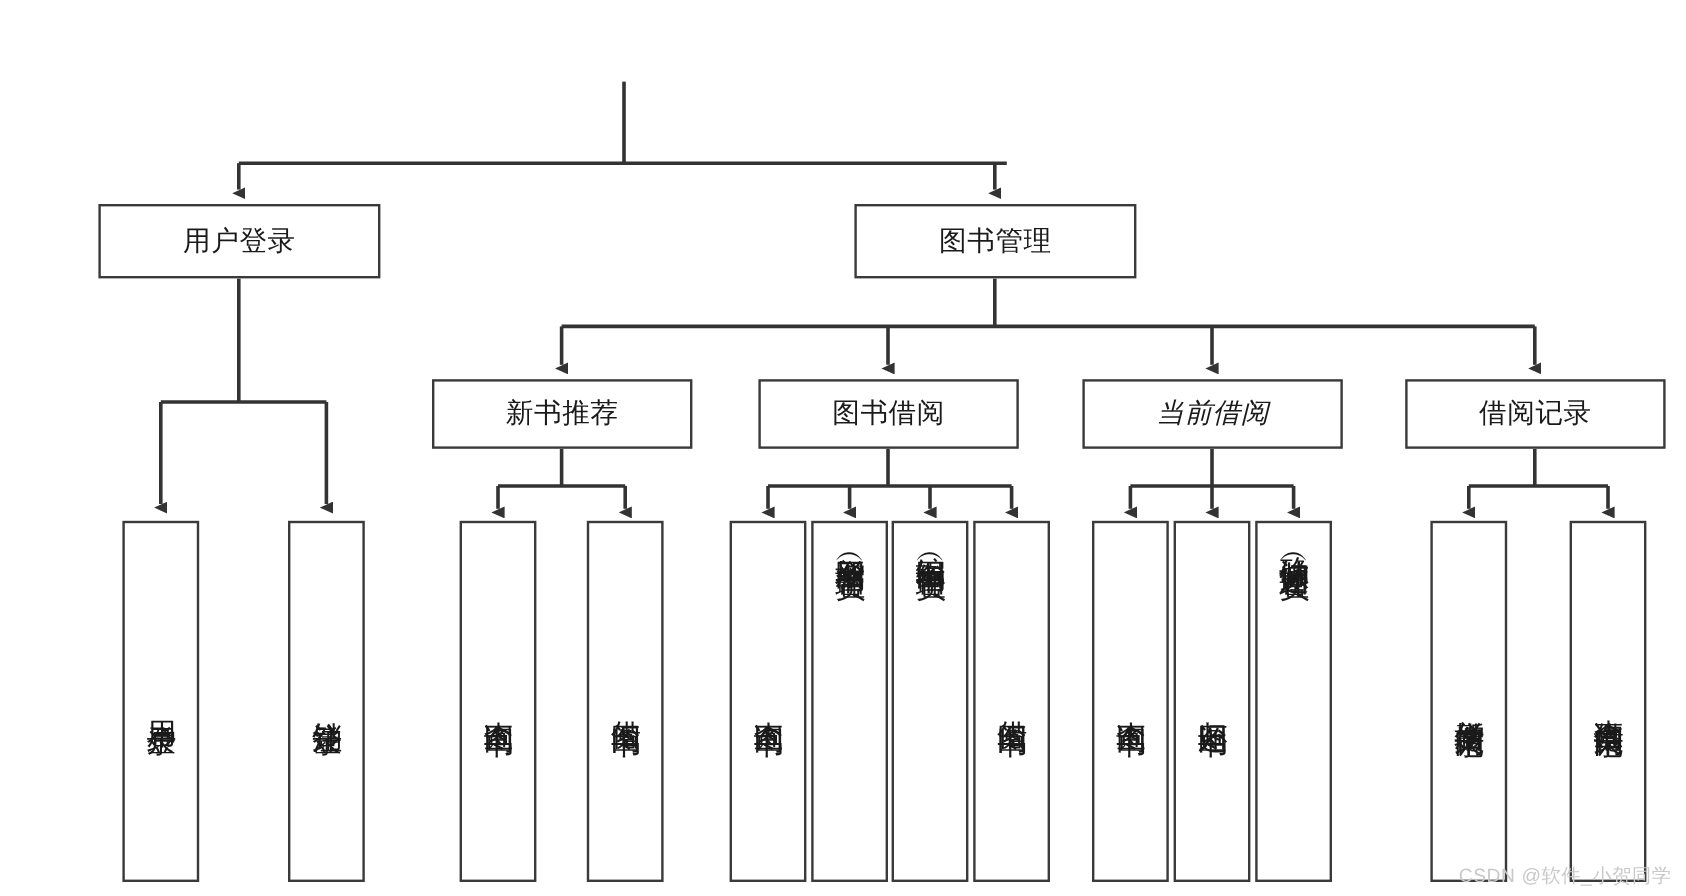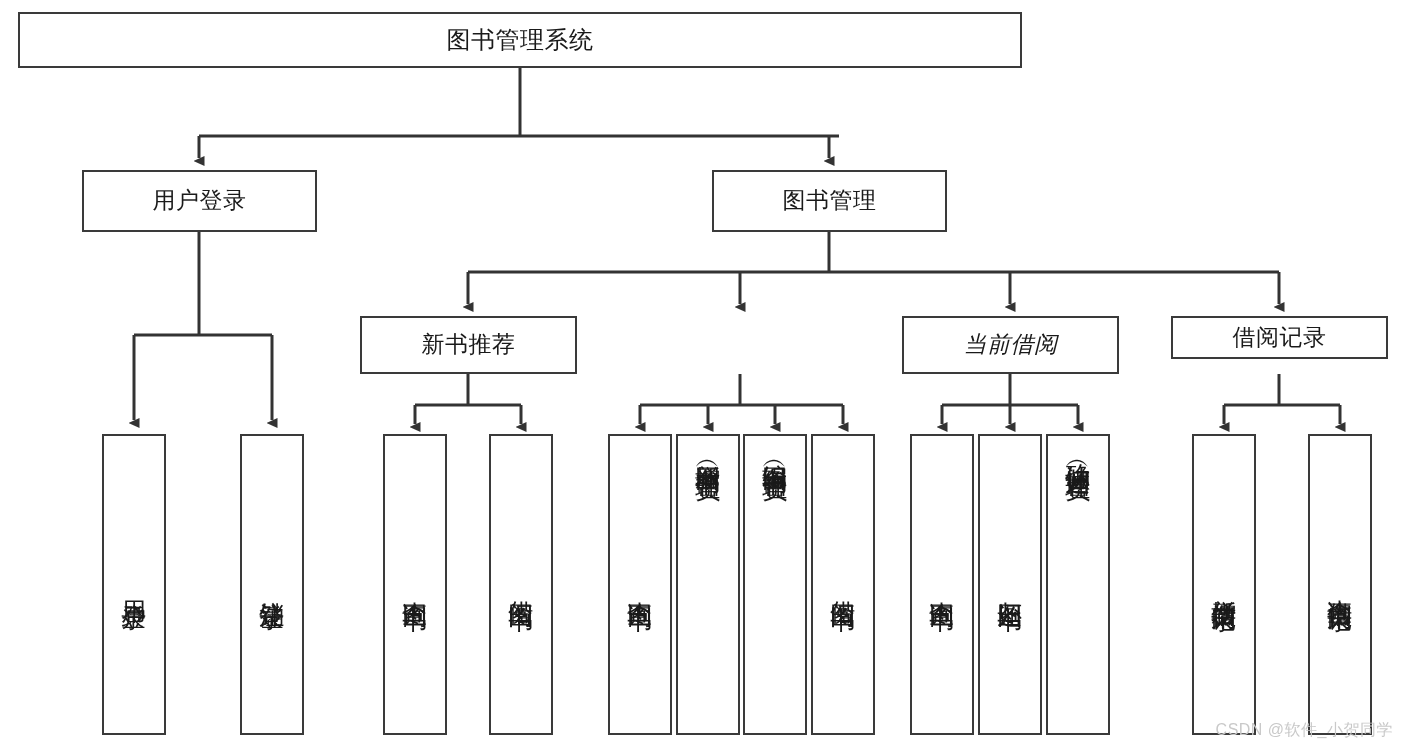--- a/index.html
+++ b/index.html
@@ -128,38 +128,38 @@
       <path d="M1010,405 L1010,424" marker-end="url(#arrow)"></path>
       <path d="M1078,405 L1078,424" marker-end="url(#arrow)"></path>
 
       <path d="M1279,374 L1279,405"></path>
       <path d="M1224,405 L1340,405"></path>
       <path d="M1224,405 L1224,424" marker-end="url(#arrow)"></path>
       <path d="M1340,405 L1340,424" marker-end="url(#arrow)"></path>
     </g>
   </svg>
 
-  <div class="node horiz root" style="left:18px; top:12px; width:1004px; height:56px;">
-    <span class="node-label">图书管理系统</span>
-  </div>
 
   <div class="node horiz" style="left:82px; top:170px; width:235px; height:62px;">
     <span class="node-label">用户登录</span>
   </div>
   <div class="node horiz" style="left:360px; top:316px; width:217px; height:58px;">
     <span class="node-label">新书推荐</span>
   </div>
 
   <div class="node horiz" style="left:712px; top:170px; width:235px; height:62px;">
     <span class="node-label">图书管理</span>
   </div>
+  <div class="node horiz" style="left:632px; top:316px; width:217px; height:58px;">
+    <span class="node-label">图书借阅</span>
+  </div>
   <div class="node horiz" style="left:902px; top:316px; width:217px; height:58px;font-style:italic;">
     <span class="node-label">当前借阅</span>
   </div>
-  <div class="node horiz" style="left:1171px; top:316px; width:217px; height:43px;">
+  <div class="node horiz" style="left:1171px; top:316px; width:217px; height:58px;">
     <span class="node-label">借阅记录</span>
   </div>
 
   <div class="node vert centered" style="left:102px; top:434px; width:64px; height:301px;">
     <span class="node-label">用户登录</span>
   </div>
   <div class="node vert centered" style="left:240px; top:434px; width:64px; height:301px;">
     <span class="node-label">注销登录</span>
   </div>
 

